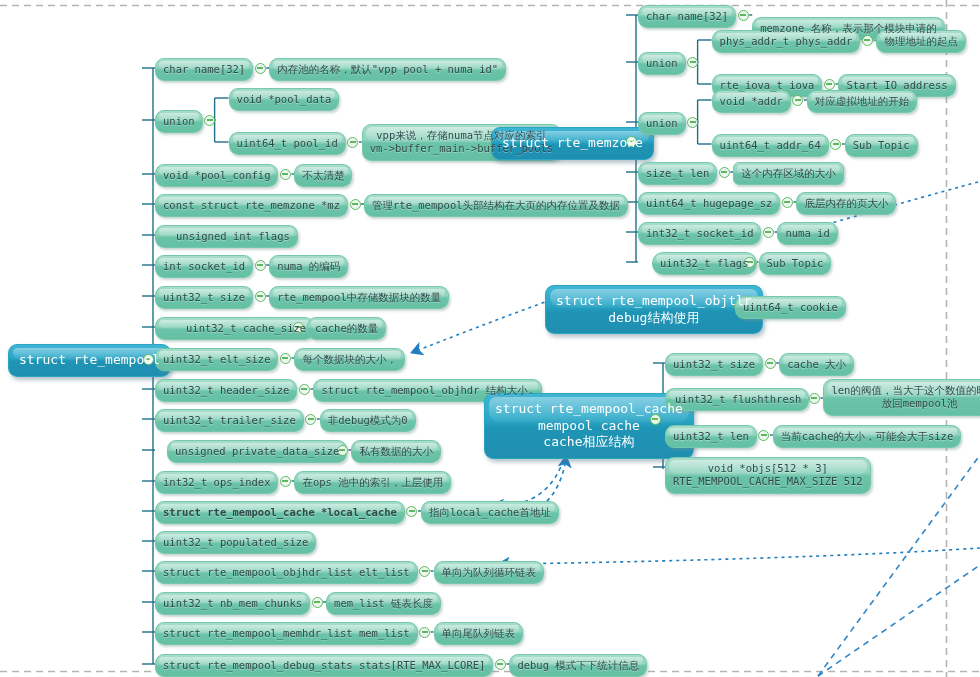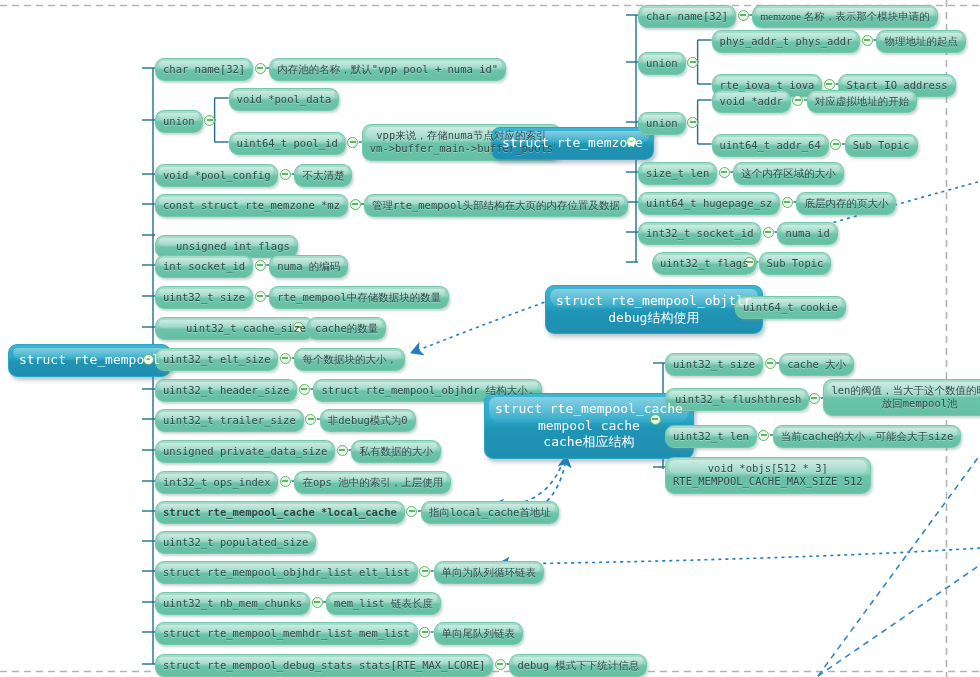--- a/index.html
+++ b/index.html
@@ -200,40 +200,40 @@
       <div class="node n-green" style="left: 228.609px; top: 132px;"><span class="lbl">uint64_t pool_id</span></div>
       <div class="bullet" style="left: 347.266px; top: 136.5px;"></div>
       <div class="node n-green" style="left: 361.766px; top: 124px;"><span class="lbl">vpp来说，存储numa节点对应的索引
 vm-&gt;buffer_main-&gt;buffer_pools</span></div>
       <div class="node n-green" style="left: 155px; top: 164px;"><span class="lbl">void *pool_config</span></div>
       <div class="bullet" style="left: 279.969px; top: 168.5px;"></div>
       <div class="node n-green" style="left: 294.469px; top: 164px;"><span class="lbl">不太清楚</span></div>
       <div class="node n-green" style="left: 155px; top: 194px;"><span class="lbl">const struct rte_memzone *mz</span></div>
       <div class="bullet" style="left: 349.516px; top: 198.5px;"></div>
       <div class="node n-green" style="left: 364.016px; top: 194px;"><span class="lbl">管理rte_mempool头部结构在大页的内存位置及数据</span></div>
-      <div class="node n-green" style="left: 155px; top: 235px; padding-left: 20px;"><span class="lbl">unsigned int flags</span></div>
+      <div class="node n-green" style="left: 155px; top: 225px; padding-left: 20px;"><span class="lbl">unsigned int flags</span></div>
       <div class="node n-green" style="left: 155px; top: 255px;"><span class="lbl">int socket_id</span></div>
       <div class="bullet" style="left: 254.688px; top: 259.5px;"></div>
       <div class="node n-green" style="left: 269.188px; top: 255px;"><span class="lbl">numa 的编码</span></div>
       <div class="node n-green" style="left: 155px; top: 286px;"><span class="lbl">uint32_t size</span></div>
       <div class="bullet" style="left: 254.688px; top: 290.5px;"></div>
       <div class="node n-green" style="left: 269.188px; top: 286px;"><span class="lbl">rte_mempool中存储数据块的数量</span></div>
       <div class="node n-green" style="left: 155px; top: 317px; padding-left: 30px;"><span class="lbl">uint32_t cache_size</span></div>
       <div class="bullet" style="left: 292.609px; top: 321.5px;"></div>
       <div class="node n-green" style="left: 307.109px; top: 317px;"><span class="lbl">cache的数量</span></div>
       <div class="node n-green" style="left: 155px; top: 348px;"><span class="lbl">uint32_t elt_size</span></div>
       <div class="bullet" style="left: 279.969px; top: 352.5px;"></div>
       <div class="node n-green" style="left: 294.469px; top: 348px;"><span class="lbl">每个数据块的大小，</span></div>
       <div class="node n-green" style="left: 155px; top: 379px;"><span class="lbl">uint32_t header_size</span></div>
       <div class="bullet" style="left: 298.938px; top: 383.5px;"></div>
       <div class="node n-green" style="left: 313.438px; top: 379px;"><span class="lbl">struct rte_mempool_objhdr 结构大小.</span></div>
       <div class="node n-green" style="left: 155px; top: 409px;"><span class="lbl">uint32_t trailer_size</span></div>
       <div class="bullet" style="left: 305.266px; top: 413.5px;"></div>
       <div class="node n-green" style="left: 319.766px; top: 409px;"><span class="lbl">非debug模式为0</span></div>
-      <div class="node n-green" style="left: 155px; top: 440px;"><span class="lbl">unsigned private_data_size</span></div>
+      <div class="node n-green" style="left: 167px; top: 440px;"><span class="lbl">unsigned private_data_size</span></div>
       <div class="bullet" style="left: 336.875px; top: 444.5px;"></div>
       <div class="node n-green" style="left: 351.375px; top: 440px;"><span class="lbl">私有数据的大小</span></div>
       <div class="node n-green" style="left: 155px; top: 471px;"><span class="lbl">int32_t ops_index</span></div>
       <div class="bullet" style="left: 279.969px; top: 475.5px;"></div>
       <div class="node n-green" style="left: 294.469px; top: 471px;"><span class="lbl">在ops 池中的索引，上层使用</span></div>
       <div class="node n-green" style="left: 155px; top: 501px; font-weight: bold;"><span class="lbl">struct rte_mempool_cache *local_cache</span></div>
       <div class="bullet" style="left: 406.406px; top: 505.5px;"></div>
       <div class="node n-green" style="left: 420.906px; top: 501px;"><span class="lbl">指向local_cache首地址</span></div>
       <div class="node n-green" style="left: 155px; top: 531px;"><span class="lbl">uint32_t populated_size</span></div>
       <div class="node n-green" style="left: 155px; top: 561px;"><span class="lbl">struct rte_mempool_objhdr_list elt_list</span></div>
@@ -245,40 +245,40 @@
       <div class="node n-green" style="left: 155px; top: 622px;"><span class="lbl">struct rte_mempool_memhdr_list mem_list</span></div>
       <div class="bullet" style="left: 419.047px; top: 626.5px;"></div>
       <div class="node n-green" style="left: 433.547px; top: 622px;"><span class="lbl">单向尾队列链表</span></div>
       <div class="node n-green" style="left: 155px; top: 654px;"><span class="lbl">struct rte_mempool_debug_stats stats[RTE_MAX_LCORE]</span></div>
       <div class="bullet" style="left: 494.906px; top: 658.5px;"></div>
       <div class="node n-green" style="left: 509.406px; top: 654px;"><span class="lbl">debug 模式下下统计信息</span></div>
       <div class="node n-blue" style="left: 491px; top: 127px;"><span class="lbl">struct rte_memzone</span></div>
       <div class="bullet" style="left: 625.5px; top: 135.5px;"></div>
       <div class="node n-green" style="left: 638px; top: 5px;"><span class="lbl">char name[32]</span></div>
       <div class="bullet" style="left: 737.688px; top: 9.5px;"></div>
-      <div class="node n-green" style="left: 752.188px; top: 5px; font-family: Liberation Serif, serif;"><span class="lbl">memzone 名称，表示那个模块申请的</span></div>
+      <div class="node n-green" style="left: 752.188px; top: 17px;"><span class="lbl">memzone 名称，表示那个模块申请的</span></div>
       <div class="node n-green" style="left: 638px; top: 52px;"><span class="lbl">union</span></div>
       <div class="bullet" style="left: 687.109px; top: 56.5px;"></div>
       <div class="node n-green" style="left: 711.609px; top: 30px;"><span class="lbl">phys_addr_t phys_addr</span></div>
       <div class="bullet" style="left: 861.875px; top: 34.5px;"></div>
       <div class="node n-green" style="left: 876.375px; top: 30px;"><span class="lbl">物理地址的起点</span></div>
       <div class="node n-green" style="left: 711.609px; top: 74px;"><span class="lbl">rte_iova_t iova</span></div>
       <div class="bullet" style="left: 823.938px; top: 78.5px;"></div>
       <div class="node n-green" style="left: 838.438px; top: 74px;"><span class="lbl">Start IO address</span></div>
       <div class="node n-green" style="left: 638px; top: 112px;"><span class="lbl">union</span></div>
       <div class="bullet" style="left: 687.109px; top: 116.5px;"></div>
       <div class="node n-green" style="left: 711.609px; top: 90px;"><span class="lbl">void *addr</span></div>
       <div class="bullet" style="left: 792.328px; top: 94.5px;"></div>
       <div class="node n-green" style="left: 806.828px; top: 90px;"><span class="lbl">对应虚拟地址的开始</span></div>
       <div class="node n-green" style="left: 711.609px; top: 134px;"><span class="lbl">uint64_t addr_64</span></div>
       <div class="bullet" style="left: 830.266px; top: 138.5px;"></div>
       <div class="node n-green" style="left: 844.766px; top: 134px;"><span class="lbl">Sub Topic</span></div>
       <div class="node n-green" style="left: 638px; top: 162px;"><span class="lbl">size_t len</span></div>
       <div class="bullet" style="left: 718.719px; top: 166.5px;"></div>
-      <div class="node n-green" style="left: 733.219px; top: 162px;"><span class="lbl">这个内存区域的大小</span></div>
+      <div class="node n-green" style="left: 733.219px; top: 162px; border-radius: 6px;"><span class="lbl">这个内存区域的大小</span></div>
       <div class="node n-green" style="left: 638px; top: 192px;"><span class="lbl">uint64_t hugepage_sz</span></div>
       <div class="bullet" style="left: 781.938px; top: 196.5px;"></div>
       <div class="node n-green" style="left: 796.438px; top: 192px;"><span class="lbl">底层内存的页大小</span></div>
       <div class="node n-green" style="left: 638px; top: 222px;"><span class="lbl">int32_t socket_id</span></div>
       <div class="bullet" style="left: 762.969px; top: 226.5px;"></div>
       <div class="node n-green" style="left: 777.469px; top: 222px;"><span class="lbl">numa id</span></div>
       <div class="node n-green" style="left: 652px; top: 252px; border-radius: 11px;"><span class="lbl">uint32_t flags</span></div>
       <div class="bullet" style="left: 744.016px; top: 256.5px;"></div>
       <div class="node n-green" style="left: 758.516px; top: 252px;"><span class="lbl">Sub Topic</span></div>
       <div class="node n-blue" style="left: 545px; top: 285px;"><span class="lbl">struct rte_mempool_objtlr

